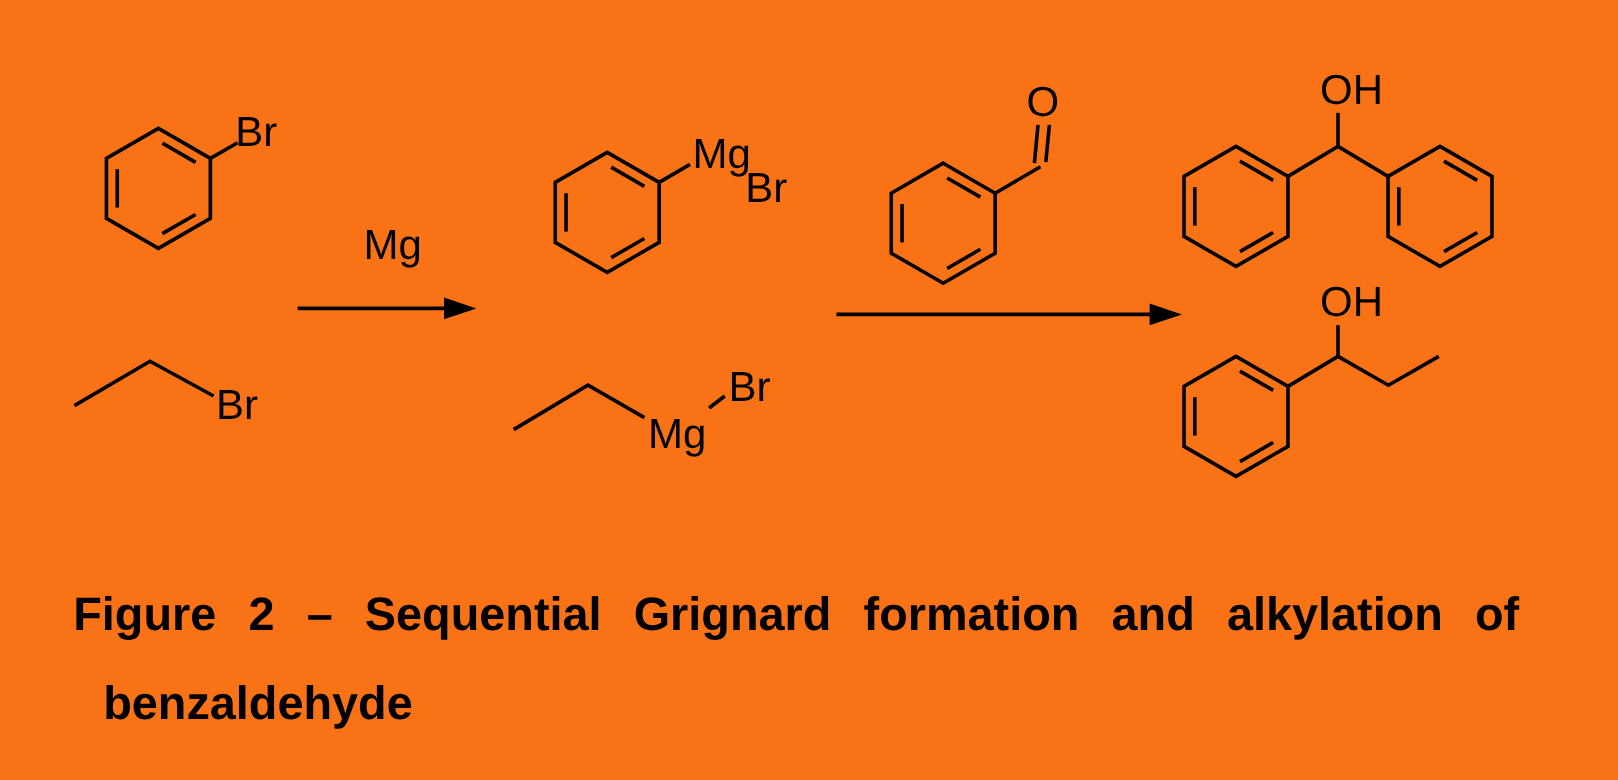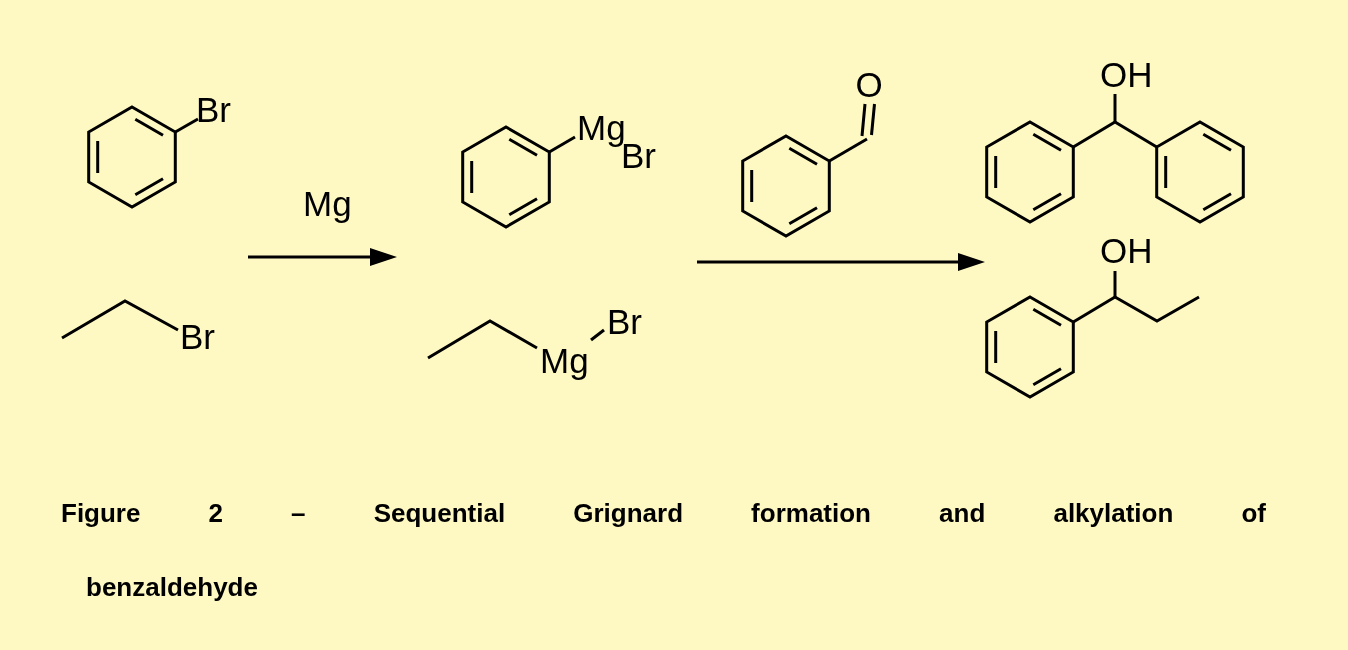--- a/index.html
+++ b/index.html
@@ -4,21 +4,21 @@
 <style>
   html, body {
     margin: 0;
     padding: 0;
     background: #ffffff;
   }
   .page {
     position: relative;
     width: 1348px;
     height: 650px;
-    background: #fef9c3;
+    background: #f97316;
     overflow: hidden;
     font-family: "Liberation Sans", "DejaVu Sans", sans-serif;
   }
   .scheme {
     position: absolute;
     left: 0;
     top: 0;
     display: block;
   }
   .scheme .bond,
@@ -51,21 +51,21 @@
     font-size: 35px;
     fill: #000000;
   }
   .caption {
     position: absolute;
     left: 61px;
     top: 476px;
     width: 1205px;
     color: #000000;
     font-weight: bold;
-    font-size: 26px;
+    font-size: 39px;
     line-height: 74px;
     word-spacing: 5px;
   }
   .caption .cap-line1 {
     text-align: justify;
     text-align-last: justify;
   }
   .caption .cap-line2 {
     text-align: left;
     margin-left: 25px;

